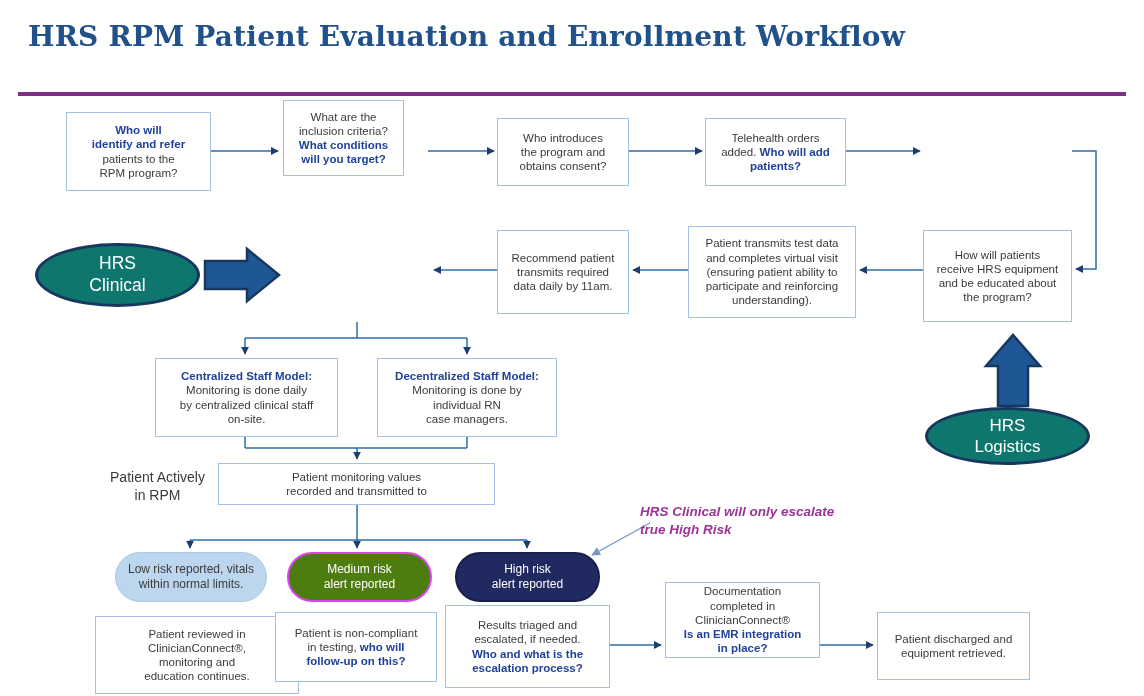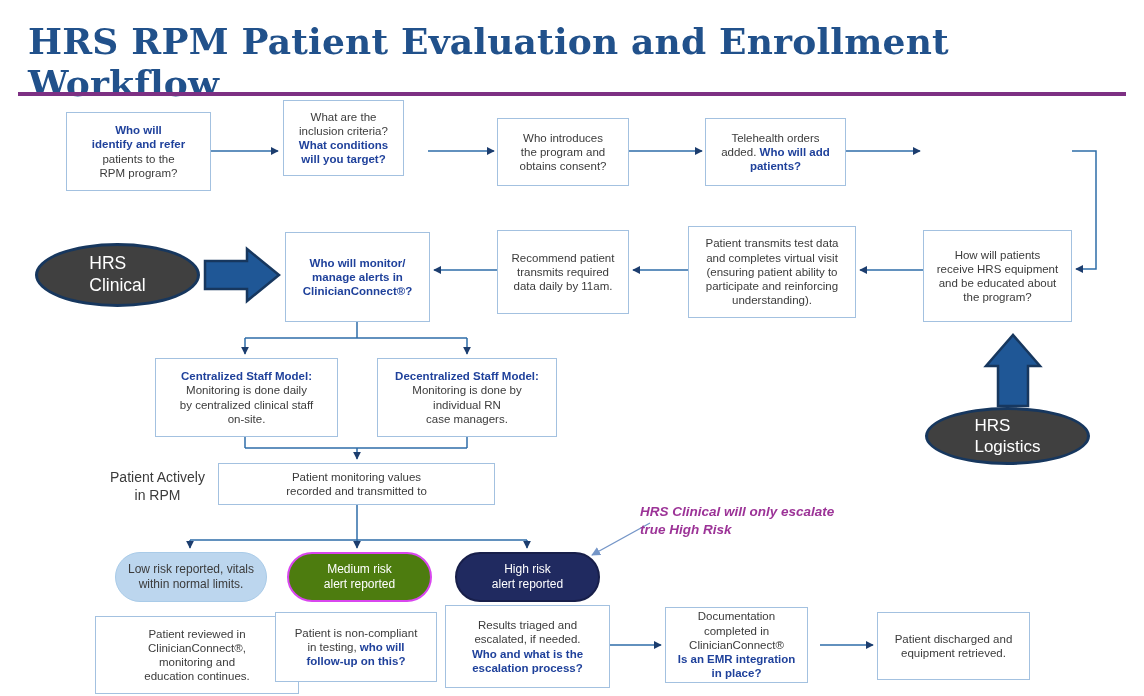--- a/index.html
+++ b/index.html
@@ -1,31 +1,31 @@
 <!DOCTYPE html>
 <html><head>
 <meta charset="utf-8">
 <style>
   html,body{margin:0;padding:0;background:#ffffff;}
   #canvas{position:relative;width:1144px;height:696px;background:#ffffff;overflow:hidden;
           font-family:"Liberation Sans",sans-serif;}
   .title{position:absolute;left:28px;top:20px;width:1100px;margin:0;
          font-family:"DejaVu Serif","Liberation Serif",serif;font-weight:bold;
-         font-size:36px;color:#21518B;letter-spacing:0.2px;}
+         font-size:28px;color:#21518B;letter-spacing:0.2px;}
   .divider{position:absolute;left:18px;top:92px;width:1108px;height:3.5px;background:#7D3083;}
   .box{position:absolute;background:#ffffff;border:1.5px solid #A3C1E0;box-sizing:border-box;
        display:flex;align-items:center;justify-content:center;text-align:center;
        font-size:11.5px;line-height:1.24;color:#3B3B3B;padding:3px 4px;z-index:2;}
   .box .txt{width:100%;}
   .seg{white-space:pre-line;}
   .dark{color:#3B3B3B;}
   .blue{color:#1F419B;font-weight:bold;}
-  .ellipse{position:absolute;border-radius:50%;background:#404040;border:3px solid #17375E;
+  .ellipse{position:absolute;border-radius:50%;background:#0f766e;border:3px solid #17375E;
            box-sizing:border-box;color:#ffffff;display:flex;align-items:center;justify-content:center;
-           text-align:left;font-size:17.5px;line-height:1.25;white-space:pre-line;z-index:2;}
+           text-align:center;font-size:17.5px;line-height:1.25;white-space:pre-line;z-index:2;}
   .pill{position:absolute;border-radius:25px;box-sizing:border-box;display:flex;align-items:center;
         justify-content:center;text-align:center;font-size:12px;line-height:1.25;
         white-space:pre-line;z-index:2;}
   .pill-low{background:#BCD6EE;color:#3B3B3B;border:1.5px solid #A9CBE8;}
   .pill-medium{background:#4d7c0f;color:#ffffff;border:2px solid #d946ef;}
   .pill-high{background:#202A60;color:#ffffff;border:2px solid #181F4A;}
   .free-label{position:absolute;text-align:center;font-size:14px;line-height:1.3;color:#3B3B3B;
               white-space:pre-line;z-index:2;}
   .note{position:absolute;left:640px;top:503px;width:240px;font-size:13.5px;line-height:1.3;
         font-weight:bold;font-style:italic;color:#9C3397;white-space:pre-line;z-index:2;}
@@ -108,25 +108,20 @@
   <div class="box" style="left:705px;top:118px;width:141px;height:68px">
     <div class="txt"><span class="seg dark">Telehealth orders
 added. </span><span class="seg blue">Who will add
 patients?</span></div>
   </div>
 
   <div class="ellipse" style="left:35px;top:243px;width:165px;height:64px">
     <span class="seg">HRS
 Clinical</span>
   </div>
-  <div class="box" style="left:285px;top:232px;width:145px;height:90px">
-    <div class="txt"><span class="seg blue">Who will monitor/
-manage alerts in
-ClinicianConnect®?</span></div>
-  </div>
   <div class="box" style="left:497px;top:230px;width:132px;height:84px">
     <div class="txt"><span class="seg dark">Recommend patient
 transmits required
 data daily by 11am.</span></div>
   </div>
   <div class="box" style="left:688px;top:226px;width:168px;height:92px">
     <div class="txt"><span class="seg dark">Patient transmits test data
 and completes virtual visit
 (ensuring patient ability to
 participate and reinforcing
@@ -189,21 +184,21 @@
     <div class="txt"><span class="seg dark">Patient is non-compliant
 in testing, </span><span class="seg blue">who will
 follow-up on this?</span></div>
   </div>
   <div class="box" style="left:445px;top:605px;width:165px;height:83px">
     <div class="txt"><span class="seg dark">Results triaged and
 escalated, if needed.
 </span><span class="seg blue">Who and what is the
 escalation process?</span></div>
   </div>
-  <div class="box" style="left:665px;top:607px;width:143px;height:76px">
+  <div class="box" style="left:665px;top:582px;width:155px;height:76px">
     <div class="txt"><span class="seg dark">Documentation
 completed in
 ClinicianConnect®
 </span><span class="seg blue">Is an EMR integration
 in place?</span></div>
   </div>
   <div class="box" style="left:877px;top:612px;width:153px;height:68px">
     <div class="txt"><span class="seg dark">Patient discharged and
 equipment retrieved.</span></div>
   </div>

